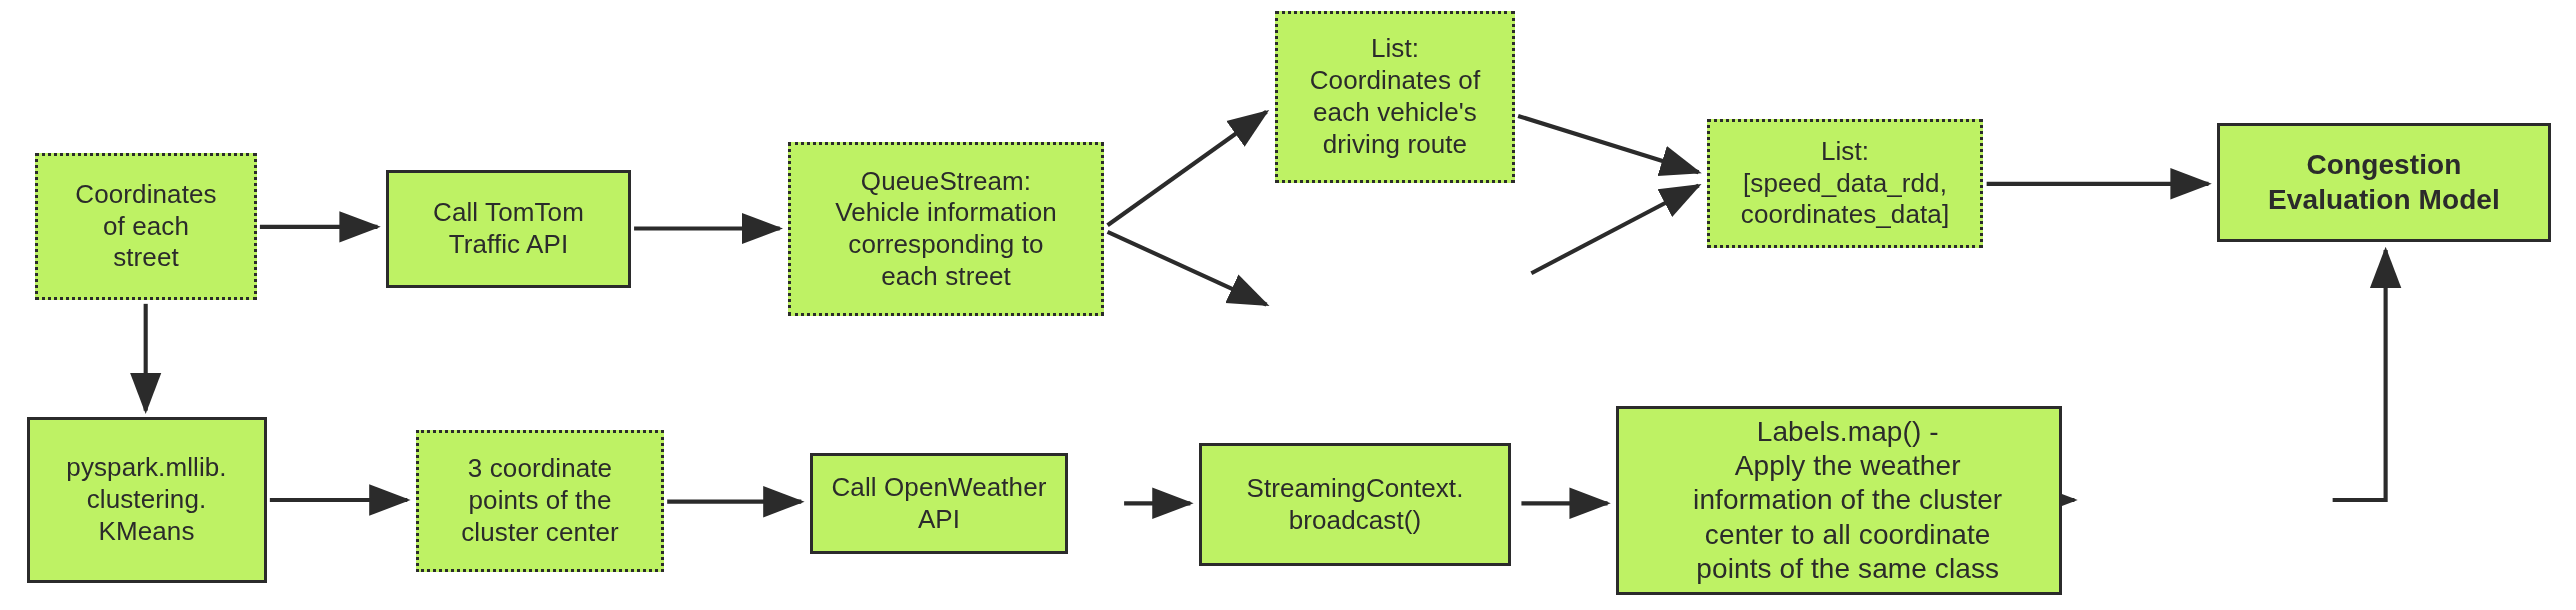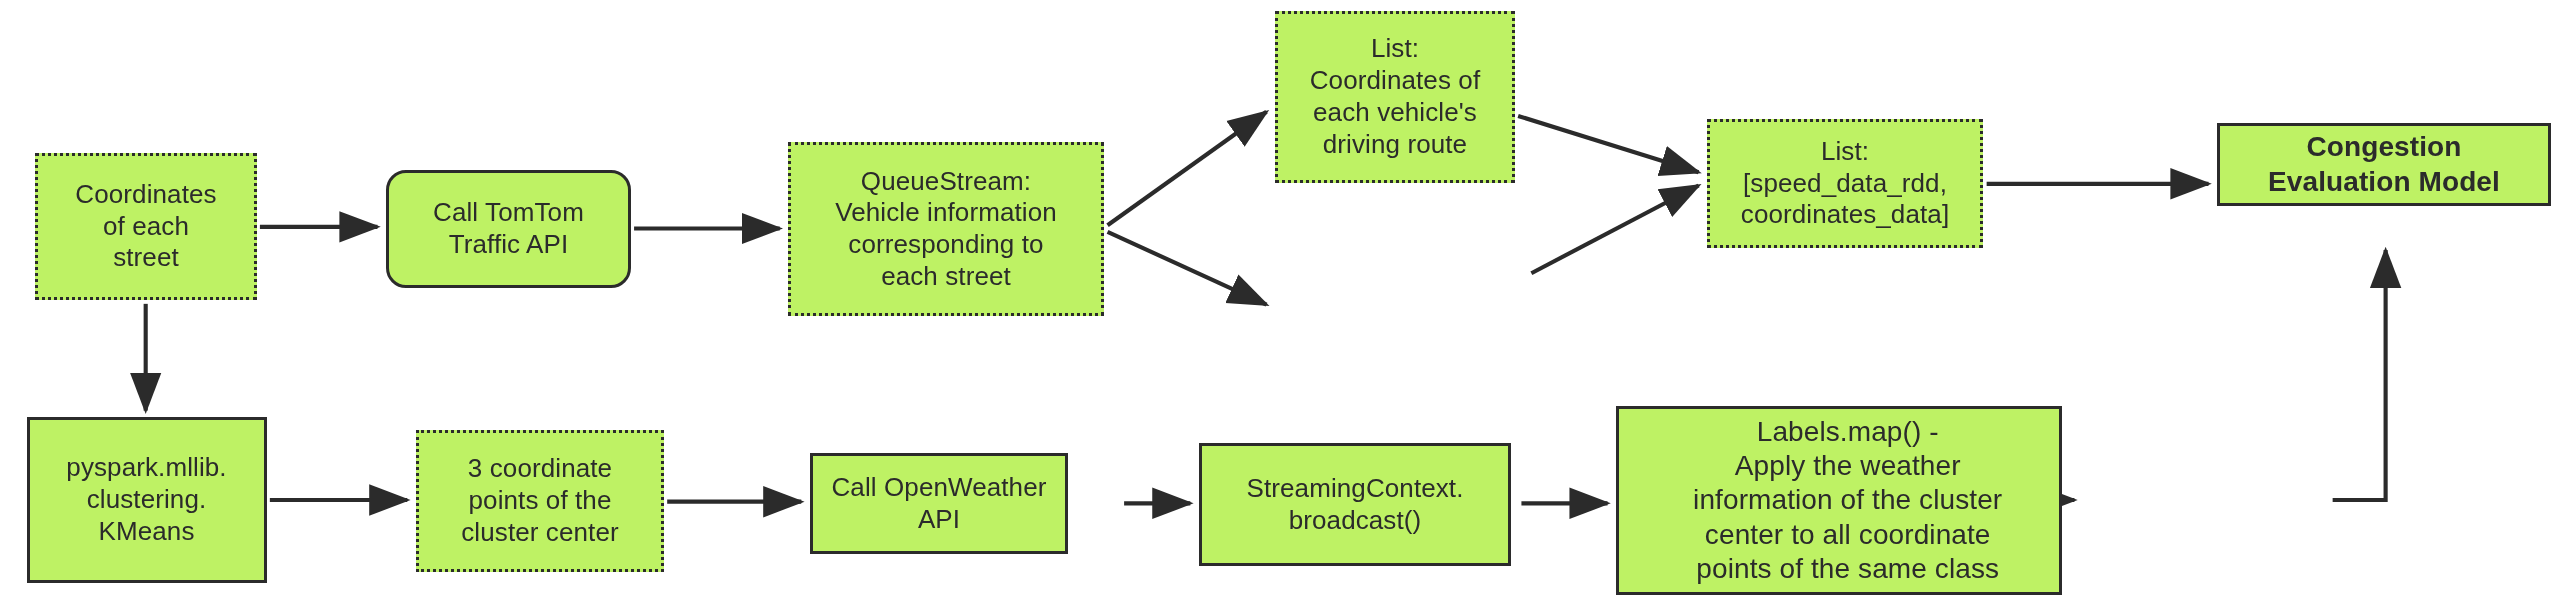--- a/index.html
+++ b/index.html
@@ -85,21 +85,21 @@
       <path d="M2818,604 L2882,604 L2882,302"></path>
     </g>
   </svg>
 
   <div class="node dotted" style="left:35px; top:153px; width:222px; height:147px;">
     <span class="node-label">Coordinates
 of each
 street</span>
   </div>
 
-  <div class="node solid" style="left:386px; top:170px; width:245px; height:118px;border-radius:20px;">
+  <div class="node solid" style="left:386px; top:170px; width:245px; height:118px;">
     <span class="node-label">Call TomTom
 Traffic API</span>
   </div>
 
   <div class="node dotted" style="left:788px; top:142px; width:316px; height:174px;">
     <span class="node-label">QueueStream:
 Vehicle information
 corresponding to
 each street</span>
   </div>
@@ -111,21 +111,21 @@
 driving route</span>
   </div>
 
 
   <div class="node dotted" style="left:1707px; top:119px; width:276px; height:129px;">
     <span class="node-label">List:
 [speed_data_rdd,
 coordinates_data]</span>
   </div>
 
-  <div class="node solid bold-text" style="left:2217px; top:123px; width:334px; height:83px;">
+  <div class="node solid bold-text" style="left:2217px; top:123px; width:334px; height:119px;">
     <span class="node-label">Congestion
 Evaluation Model</span>
   </div>
 
   <div class="node solid" style="left:26.5px; top:417px; width:240px; height:166px;">
     <span class="node-label">pyspark.mllib.
 clustering.
 KMeans</span>
   </div>
 

